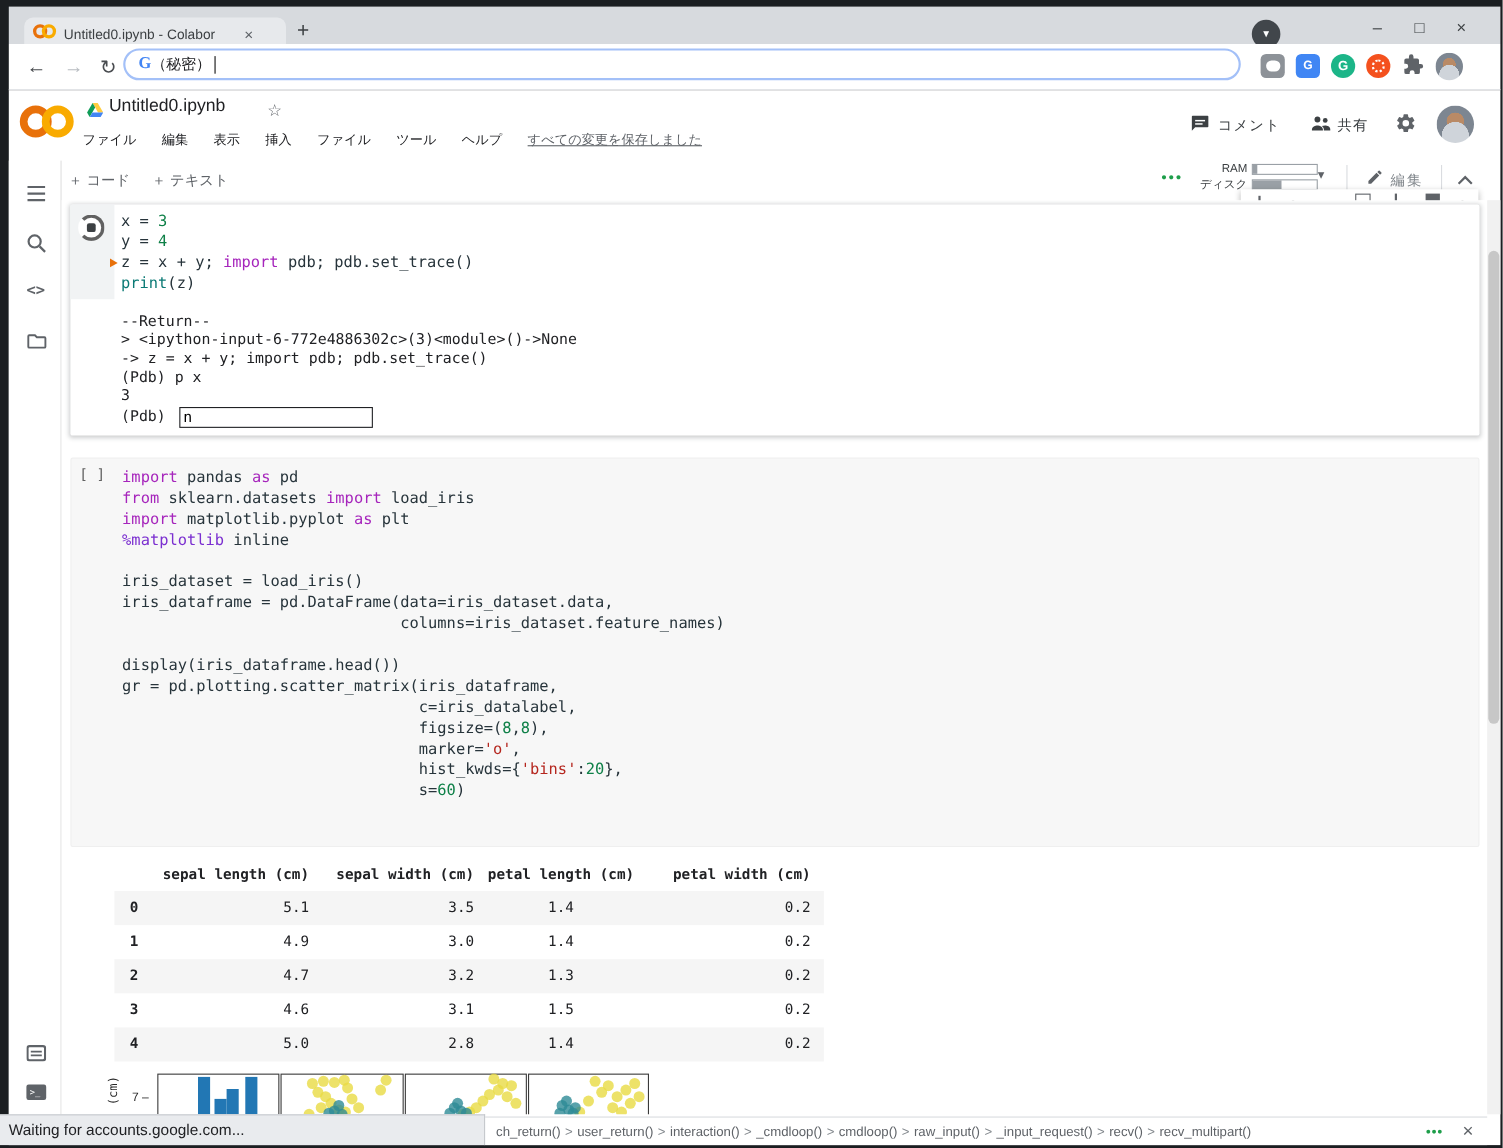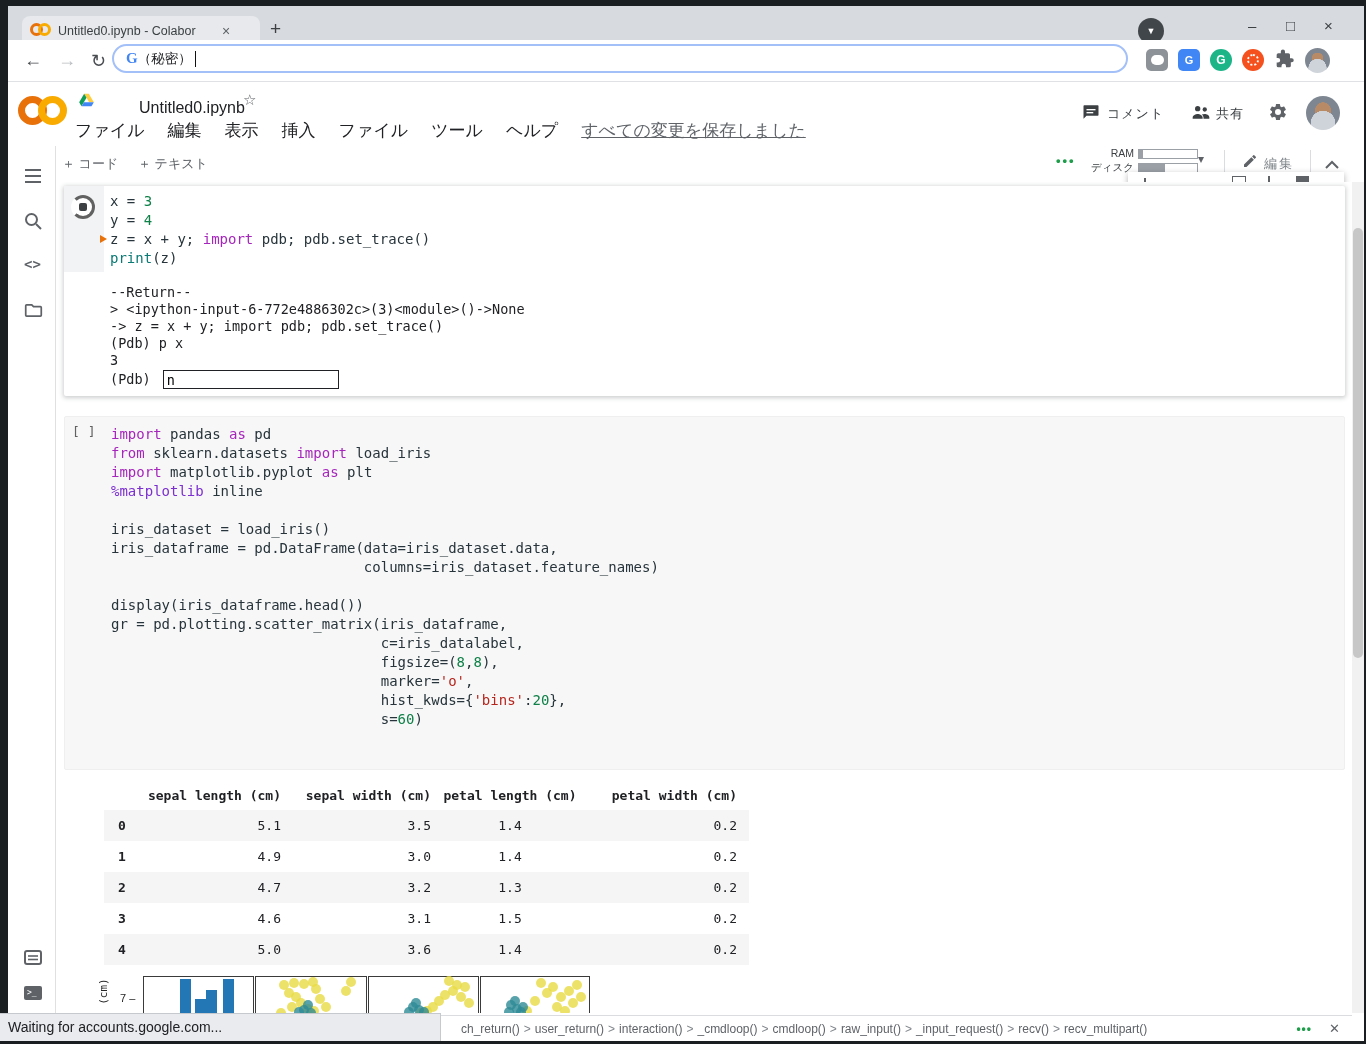--- a/index.html
+++ b/index.html
@@ -28,21 +28,21 @@
   .extic{top:50px;}
   .sq22{width:22px;height:22px;border-radius:5px;}
   .circ22{width:22px;height:22px;border-radius:50%;}
   #kebab{left:1338px;top:50px;font-size:16px;color:#5f6368;}
   
   #colab{left:8px;top:82px;width:1356px;height:959px;background:#ffffff;}
   .ring{width:15px;height:15px;border-radius:50%;border:7px solid #e8710a;display:inline-block;}
   .ring.r2{border-color:#f9ab00;margin-left:-9px;}
   #doc-title{font-size:16px;color:#202124;}
   #star{font-size:15px;color:#5f6368;}
-  #menubar{left:75px;top:119px;display:flex;align-items:flex-start;font-size:17px;color:#202124;}
+  #menubar{left:75px;top:119px;display:flex;align-items:flex-start;font-size:12px;color:#202124;}
   .menu-item{margin-right:23px;}
   #save-status{color:#5f6368;text-decoration:underline;}
   .hlabel{font-size:13px;color:#3c4043;letter-spacing:1px;}
   .avatar{border-radius:50%;background:
       radial-gradient(circle at 50% 80%, #cfd4da 0 38%, transparent 39%),
       radial-gradient(circle at 50% 42%, #b98a66 0 30%, #7d8691 31%);}
   
   .tb-label{font-size:13px;color:#5f6368;}
   #green-dots{color:#1e9e4a;font-size:13px;letter-spacing:2px;font-weight:bold;}
   .resbar{border:1px solid #9aa0a6;background:#fff;height:8px;width:58px;}
@@ -87,21 +87,21 @@
   .hbar{position:absolute;background:#2277b4;}
   .dot{position:absolute;width:10px;height:10px;border-radius:50%;opacity:.8;}
   #fig-ylabel{left:34px;top:803px;font-size:11px;color:#262626;transform:rotate(-90deg);}
   #fig-ytick{left:64px;top:810px;font-size:11px;color:#262626;}
   
   #waitbox{left:0;top:1013px;width:441px;height:28px;background:#e9ebee;border-top:1px solid #c6c9cd;
            border-right:1px solid #c6c9cd;box-sizing:border-box;z-index:60;}
   #waitbox span{font-size:14px;color:#202124;line-height:27px;margin-left:8px;}
   #tracebar{left:441px;top:1015px;width:911px;height:26px;background:#fff;border-top:1px solid #dadce0;
             box-sizing:border-box;z-index:55;display:flex;align-items:center;}
-  #trace{font-size:12px;color:#5f6368;margin-left:20px;white-space:nowrap;}
+  #trace{font-size:12px;color:#5f6368;margin-left:10px;white-space:nowrap;}
   #trace .sep{margin:0 4px;color:#80868b;}
   #trace-dots{position:absolute;right:40px;color:#1e9e4a;font-weight:bold;font-size:12px;letter-spacing:1px;}
   #trace-close{position:absolute;right:12px;color:#5f6368;font-size:13px;}
   
   #sb-track{left:1352px;top:182px;width:12px;height:831px;background:#f1f1f1;}
   #sb-thumb{left:1353px;top:228px;width:10px;height:430px;background:#c7c7c7;border-radius:5px;}
 </style>
 </head>
 <body>
 
@@ -156,21 +156,21 @@
 <div class="abs" style="left:18px;top:96px;">
   <span class="ring"></span><span class="ring r2"></span>
 </div>
 <div class="abs" style="left:78px;top:92px;">
   <svg width="17" height="16" viewBox="0 0 24 24">
     <polygon fill="#ffcd40" points="8.5,2.5 15.5,2.5 23,15.5 16,15.5"></polygon>
     <polygon fill="#0f9d58" points="8.5,2.5 1,15.5 4.5,21.5 12,8.5"></polygon>
     <polygon fill="#4285f4" points="4.7,21.5 8.2,15.5 23,15.5 19.5,21.5"></polygon>
   </svg>
 </div>
-<div id="doc-title" class="abs" style="left:99px;top:99px;margin-left:40px;">Untitled0.ipynb</div>
+<div id="doc-title" class="abs" style="left:99px;top:88px;">Untitled0.ipynb</div>
 <div id="star" class="abs" style="left:243px;top:91px;">☆</div>
 <div id="menubar" class="abs">
     <span class="menu-item">ファイル</span>
     <span class="menu-item">編集</span>
     <span class="menu-item">表示</span>
     <span class="menu-item">挿入</span>
     <span class="menu-item">ファイル</span>
     <span class="menu-item">ツール</span>
     <span class="menu-item">ヘルプ</span>
 
@@ -346,21 +346,21 @@
       <div class="trow">
         <span class="tc0">3</span>
         <span class="tc1">4.6</span>
         <span class="tc2">3.1</span>
         <span class="tc3">1.5</span>
         <span class="tc4">0.2</span>
       </div>
       <div class="trow stripe">
         <span class="tc0">4</span>
         <span class="tc1">5.0</span>
-        <span class="tc2">3.6</span>
+        <span class="tc2">2.8</span>
         <span class="tc3">1.4</span>
         <span class="tc4">0.2</span>
       </div>
     </div>
 
   <div id="fig-ylabel" class="abs mono">(cm)</div>
   <div id="fig-ytick" class="abs">7 –</div>
   <div id="figure">
       <div class="panel" style="left: 87px; width: 111px;">
         <div class="hbar" style="left: 36px; top: 2px; width: 11px; height: 118px;"></div>

